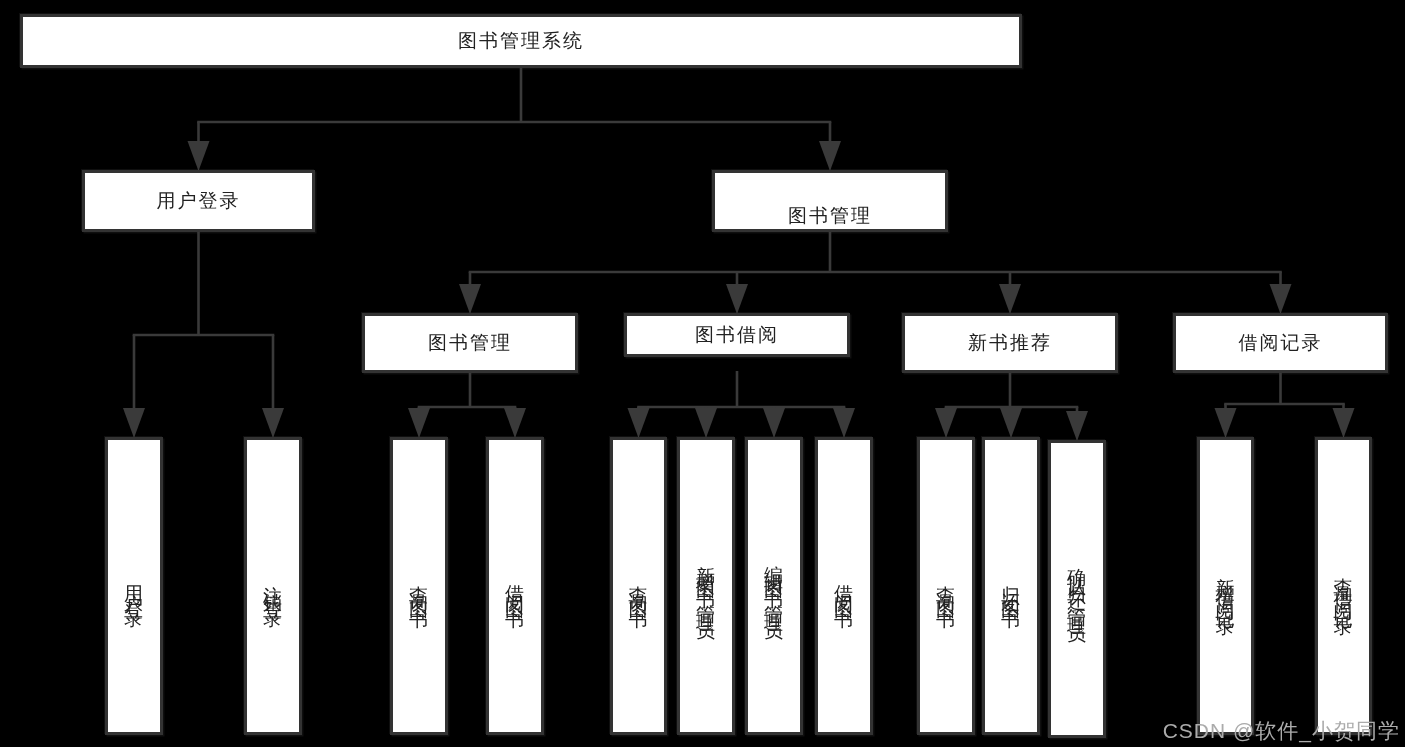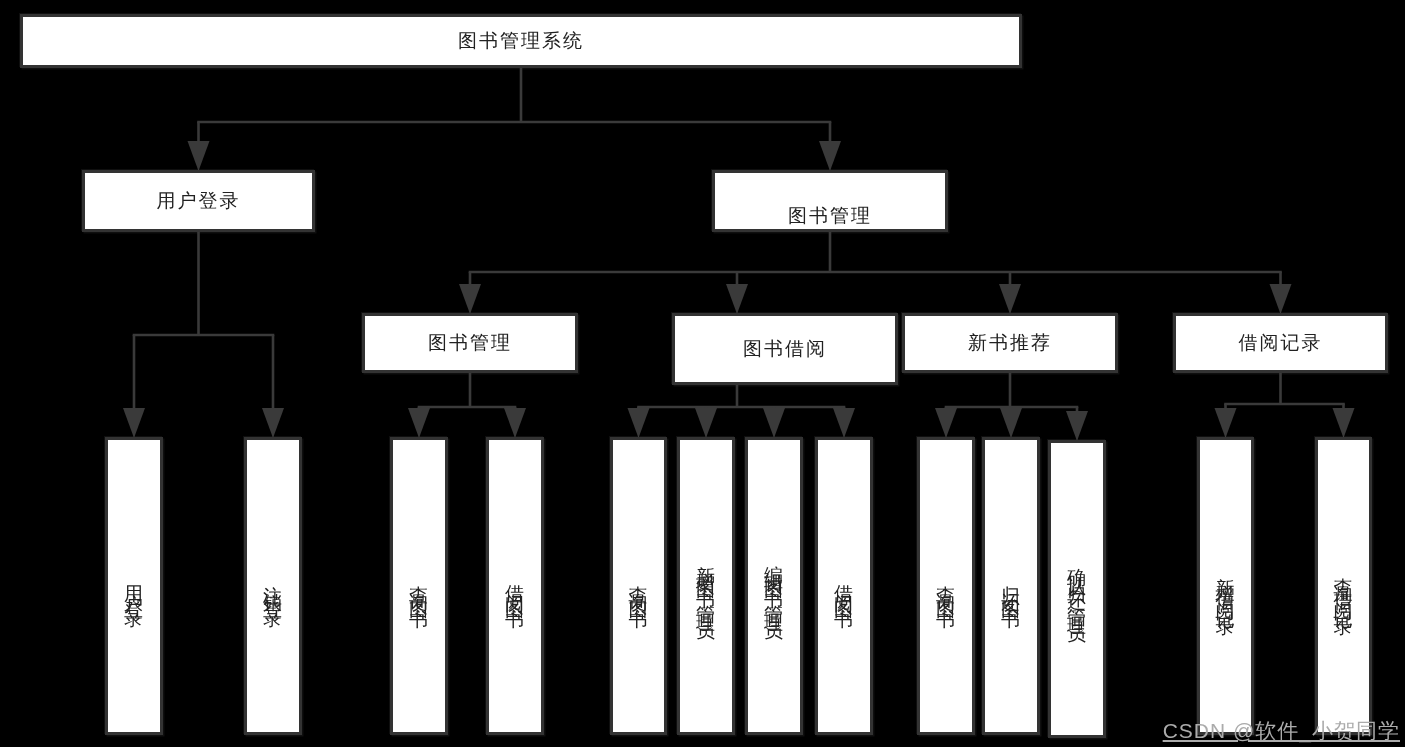--- a/index.html
+++ b/index.html
@@ -114,21 +114,21 @@
       </div>
       <div class="node" style="left: 82px; top: 170px; width: 233px; height: 62px; border-color: rgb(51, 51, 51);">
         <span>用户登录</span>
       </div>
       <div class="node" style="left: 712px; top: 170px; width: 236px; height: 62px; border-color: rgb(51, 51, 51); align-items: flex-end;">
         <span>图书管理</span>
       </div>
       <div class="node" style="left: 362px; top: 313px; width: 216px; height: 60px; border-color: rgb(51, 51, 51);">
         <span>图书管理</span>
       </div>
-      <div class="node" style="left: 624px; top: 313px; width: 226px; height: 72px; border-color: rgb(51, 51, 51); margin-left: 48px;">
+      <div class="node" style="left: 624px; top: 313px; width: 226px; height: 44px; border-color: rgb(51, 51, 51);">
         <span>图书借阅</span>
       </div>
       <div class="node" style="left: 902px; top: 313px; width: 216px; height: 60px; border-color: rgb(51, 51, 51);">
         <span>新书推荐</span>
       </div>
       <div class="node" style="left: 1173px; top: 313px; width: 215px; height: 60px; border-color: rgb(51, 51, 51);">
         <span>借阅记录</span>
       </div>
       <div class="node vertical" style="left: 105px; top: 437px; width: 58px; height: 298px; border-color: rgb(51, 51, 51);">
         <span>用户登录</span>
@@ -163,14 +163,14 @@
       <div class="node vertical" style="left: 1048px; top: 440px; width: 58px; height: 298px; border-color: rgb(51, 51, 51);">
         <span>确认归还（管理员）</span>
       </div>
       <div class="node vertical" style="left: 1197px; top: 437px; width: 57px; height: 298px; border-color: rgb(51, 51, 51);">
         <span>新增借阅记录</span>
       </div>
       <div class="node vertical" style="left: 1315px; top: 437px; width: 57px; height: 298px; border-color: rgb(51, 51, 51);">
         <span>查询借阅记录</span>
       </div>
     </div>
-  <div class="watermark" style="color: rgb(171, 171, 171); text-decoration: underline;">CSDN @软件_小贺同学</div>
+  <div class="watermark" style="color: rgb(171, 171, 171);">CSDN @软件_小贺同学</div>
 </div>
 
 </body></html>

